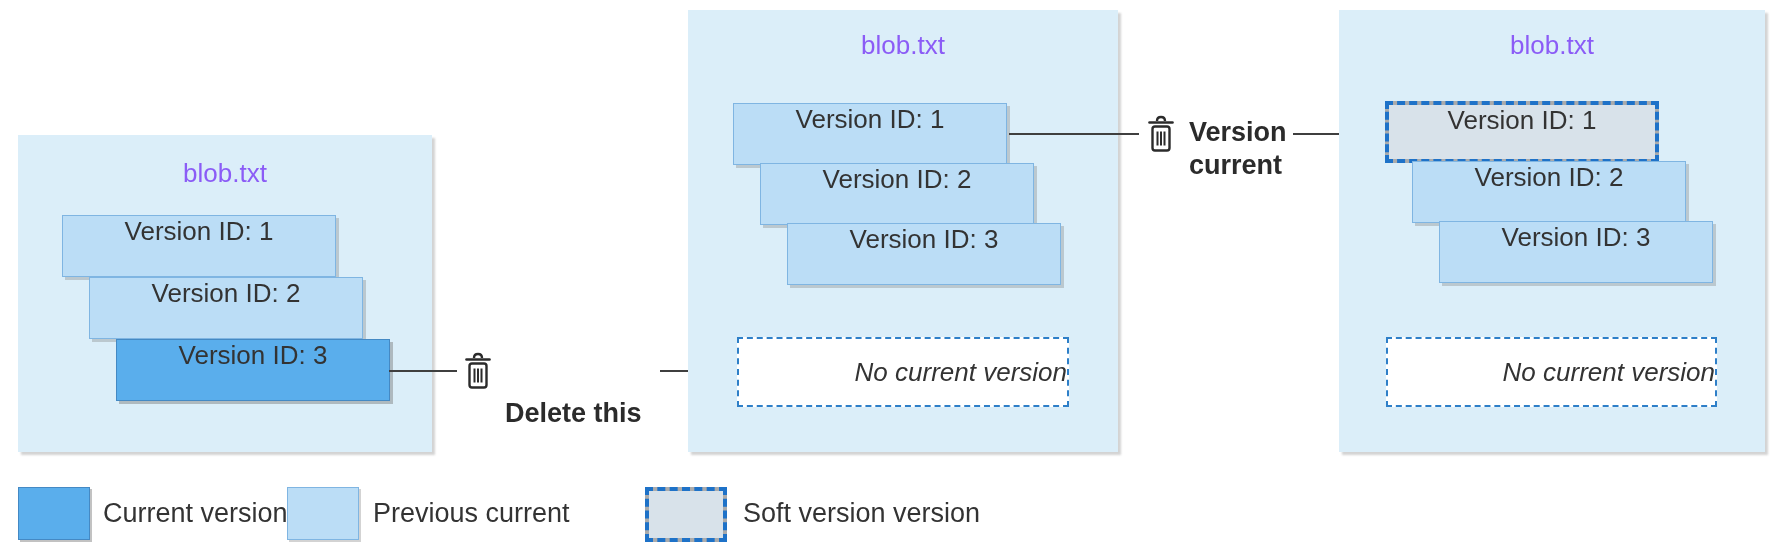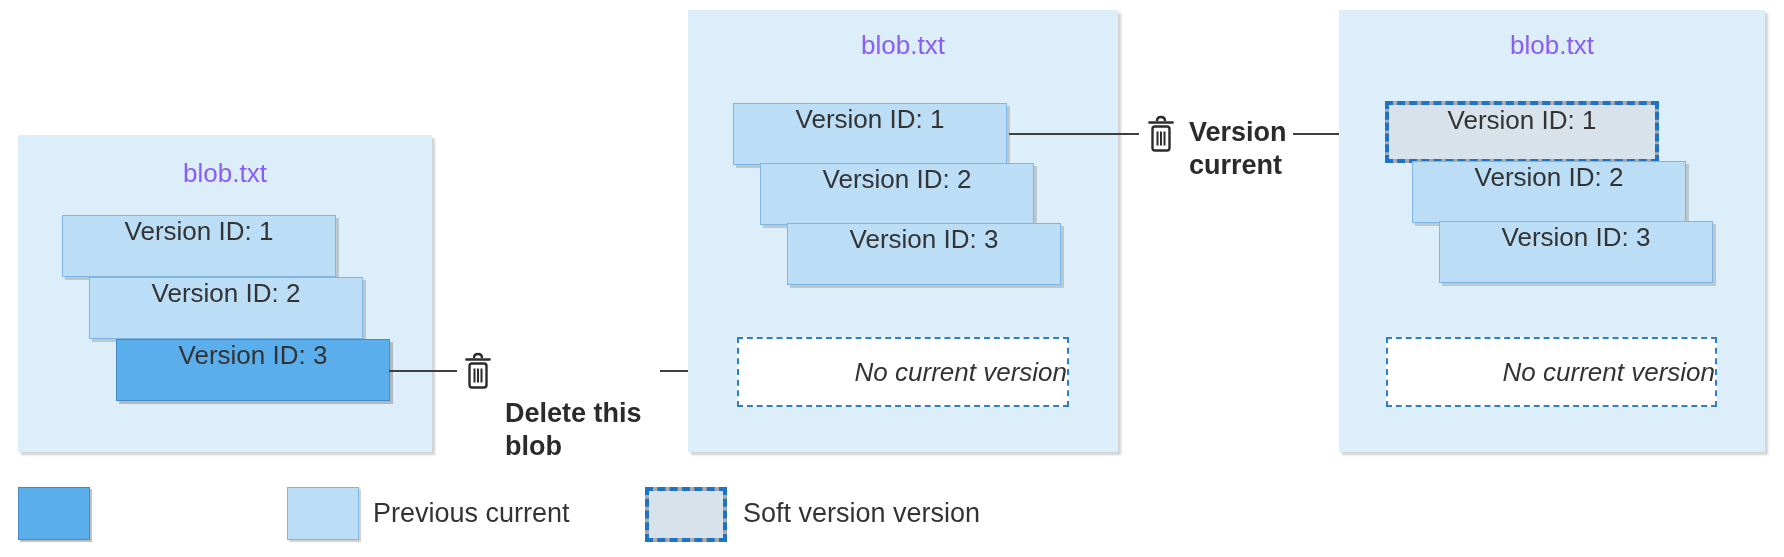--- a/index.html
+++ b/index.html
@@ -123,21 +123,20 @@
 
   <div class="hline" style="left:389px;top:370px;width:68px;"></div>
   <svg class="trash" style="left:462px;top:352px;" viewBox="0 0 32 38">
     <path d="M12 6 C12 2.8 13.6 2 16 2 C18.4 2 20 2.8 20 6" fill="none" stroke="#2B2B2B" stroke-width="2.4"></path>
     <path d="M4.5 7.5 H27.5" fill="none" stroke="#2B2B2B" stroke-width="2.6" stroke-linecap="round"></path>
     <rect x="7.5" y="11.5" width="17" height="24" rx="2.5" fill="none" stroke="#2B2B2B" stroke-width="2.4"></rect>
     <path d="M12.5 16.5 V30.5 M16 16.5 V30.5 M19.5 16.5 V30.5" fill="none" stroke="#2B2B2B" stroke-width="2"></path>
   </svg>
   <div class="action-label" style="left:505px;top:353px;margin-top:44px;">
     <div>Delete this</div>
-    <div>blob</div>
   </div>
   <div class="hline" style="left:660px;top:370px;width:62px;"></div>
   <div class="arrowhead" style="left:721px;top:363px;"></div>
 
   <div class="panel" style="left:688px;top:10px;width:430px;height:442px;">
     <div class="panel-title" style="top:20px;">blob.txt</div>
   </div>
   <div class="vbox previous" style="left:733px;top:103px;">
     <span>Version ID: 1</span>
   </div>
@@ -175,20 +174,21 @@
     <span>Version ID: 2</span>
   </div>
   <div class="vbox previous" style="left:1439px;top:221px;">
     <span>Version ID: 3</span>
   </div>
   <div class="nocur" style="left:1386px;top:337px;width:331px;height:70px;">
     <span>No current version</span>
   </div>
 
   <div class="lg-swatch current" style="left:18px;top:487px;"></div>
+  <div class="lg-label" style="left:103px;top:497px;">Current version</div>
 
   <div class="lg-swatch previous" style="left:287px;top:487px;"></div>
   <div class="lg-label" style="left:373px;top:497px;">Previous current</div>
 
   <div class="lg-swatch soft" style="left:645px;top:487px;"></div>
   <div class="lg-label" style="left:743px;top:497px;">Soft version version</div>
 
 </div>
 
 </body></html>

